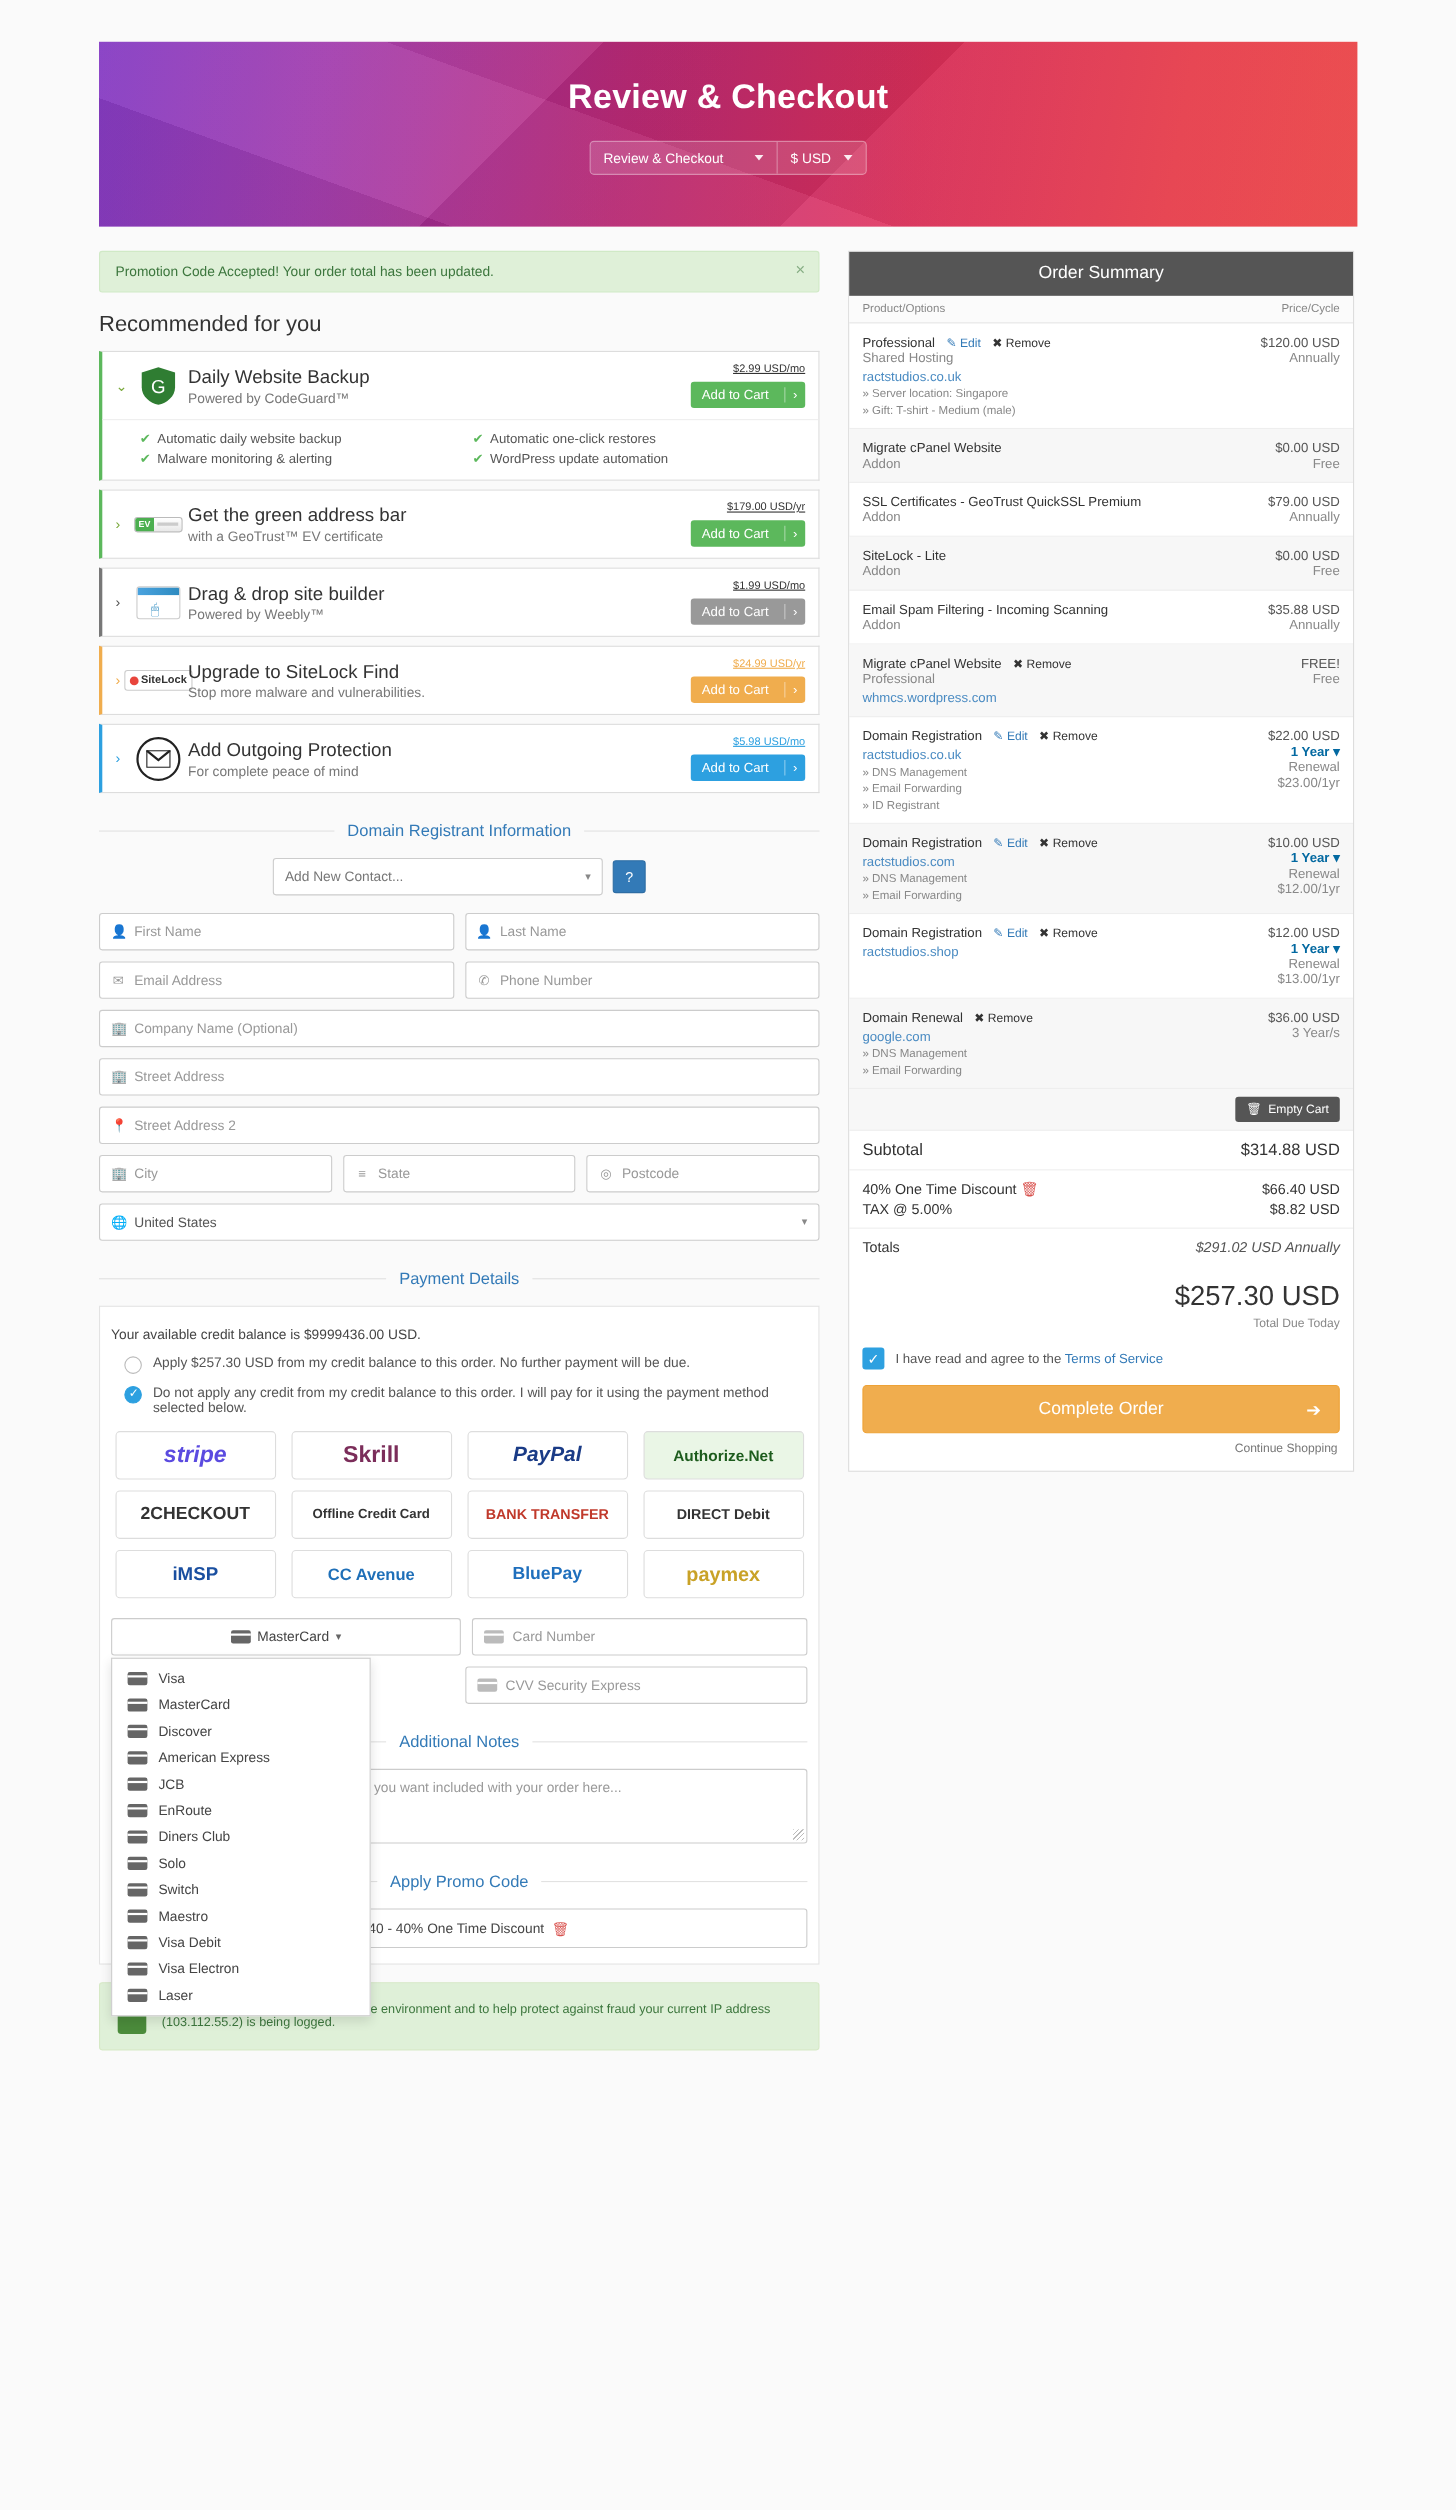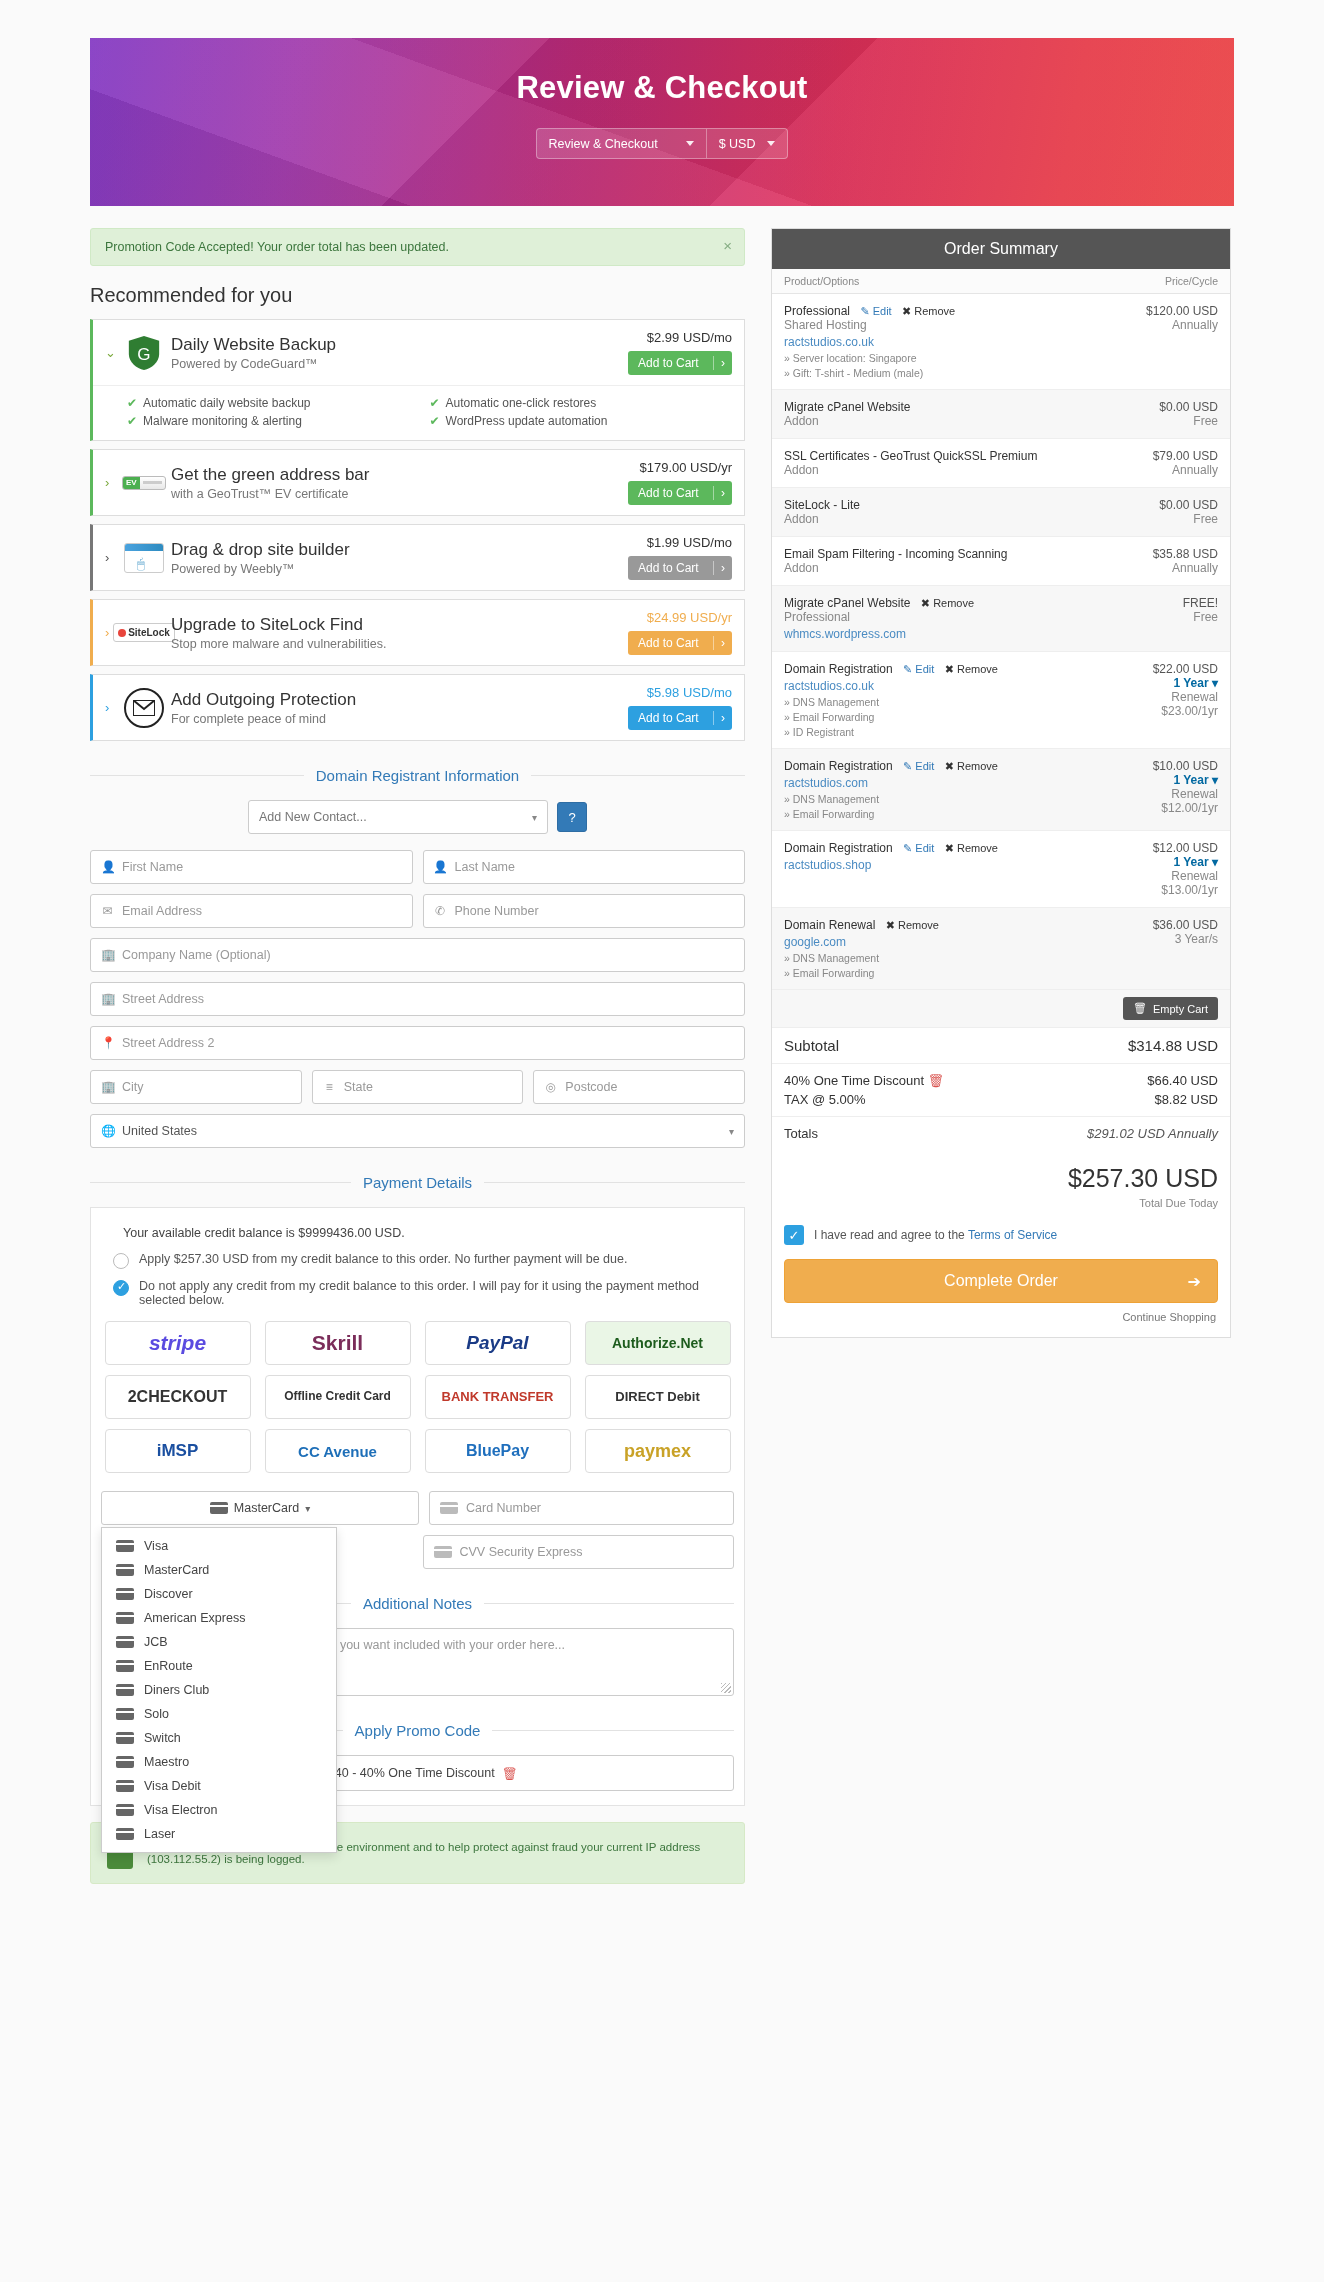--- a/index.html
+++ b/index.html
@@ -67,21 +67,21 @@
   .prod {
     border:1px solid #ddd; border-left-width: 3px; background:#fff; margin-bottom: 8px;
   }
   .prod .row { display:flex; align-items:center; padding: 10px 12px; }
   .prod .chev { width: 16px; color:#7aa93c; font-size: 13px; flex:0 0 16px; }
   .prod .licon { width: 46px; flex:0 0 46px; display:flex; align-items:center; justify-content:center; }
   .prod .texts { flex:1 1 auto; padding-left: 4px; }
   .prod .ttl { font-size: 17px; color:#333; }
   .prod .sub { font-size: 12.5px; color:#777; margin-top:2px; }
   .prod .pricing { text-align:right; flex:0 0 auto; width: 185px; }
-  .prod .price { font-size: 13px; margin-bottom: 6px; }
+  .prod .price { font-size: 10px; margin-bottom: 6px; text-decoration: underline; }
   .btn-cart {
     display:inline-flex; align-items:center; justify-content:space-between;
     color:#fff; font-size:12px; border-radius:3px; padding: 5px 7px 5px 10px; min-width: 104px;
     cursor:pointer;
   }
   .btn-cart .arw { margin-left: 10px; border-left:1px solid rgba(255,255,255,.45); padding-left:7px; }
   .prod .features {
     border-top:1px solid #eee; display:flex; flex-wrap:wrap; padding: 8px 12px 10px 34px;
     font-size: 12px; color:#555;
   }
@@ -115,21 +115,21 @@
   .frow { display:flex; gap:10px; margin-bottom:10px; }
   .field {
     flex:1; height:34px; border:1px solid #ccc; border-radius:3px; background:#fff;
     display:flex; align-items:center; padding: 0 10px; gap:8px; font-size:12.5px; color:#999;
   }
   .field .fi { color:#999; font-size:12px; width:13px; text-align:center;}
   .field.sel-like { color:#555; justify-content:space-between; }
   .field.sel-like .cv { color:#888; font-size:10px; }
 
   
-  .credit-note { font-size: 12.5px; color:#444; margin: 4px 0 12px 22px; }
+  .credit-note { font-size: 12.5px; color:#444; margin: 4px 0 12px 0; }
   .radio-line { display:flex; align-items:flex-start; gap:10px; margin: 0 0 10px 12px; font-size:12.5px; color:#555; }
   .radio { width:16px;height:16px;border-radius:50%;border:1px solid #bbb; background:#fff; flex:0 0 16px; margin-top:1px;}
   .radio.on { background:#2da0e0; border-color:#2da0e0; position:relative;}
   .radio.on:after{content:"✓"; color:#fff; font-size:11px; position:absolute; left:3px; top:-1px;}
 
   .gateways { display:flex; flex-wrap:wrap; gap:10px 14px; justify-content:center; margin: 14px 0 18px 0;}
   .gw {
     width: 146px; height: 44px; border:1px solid #ddd; background:#fff; border-radius:4px;
     display:flex; align-items:center; justify-content:center; font-size:15px; font-weight:bold;
   }

